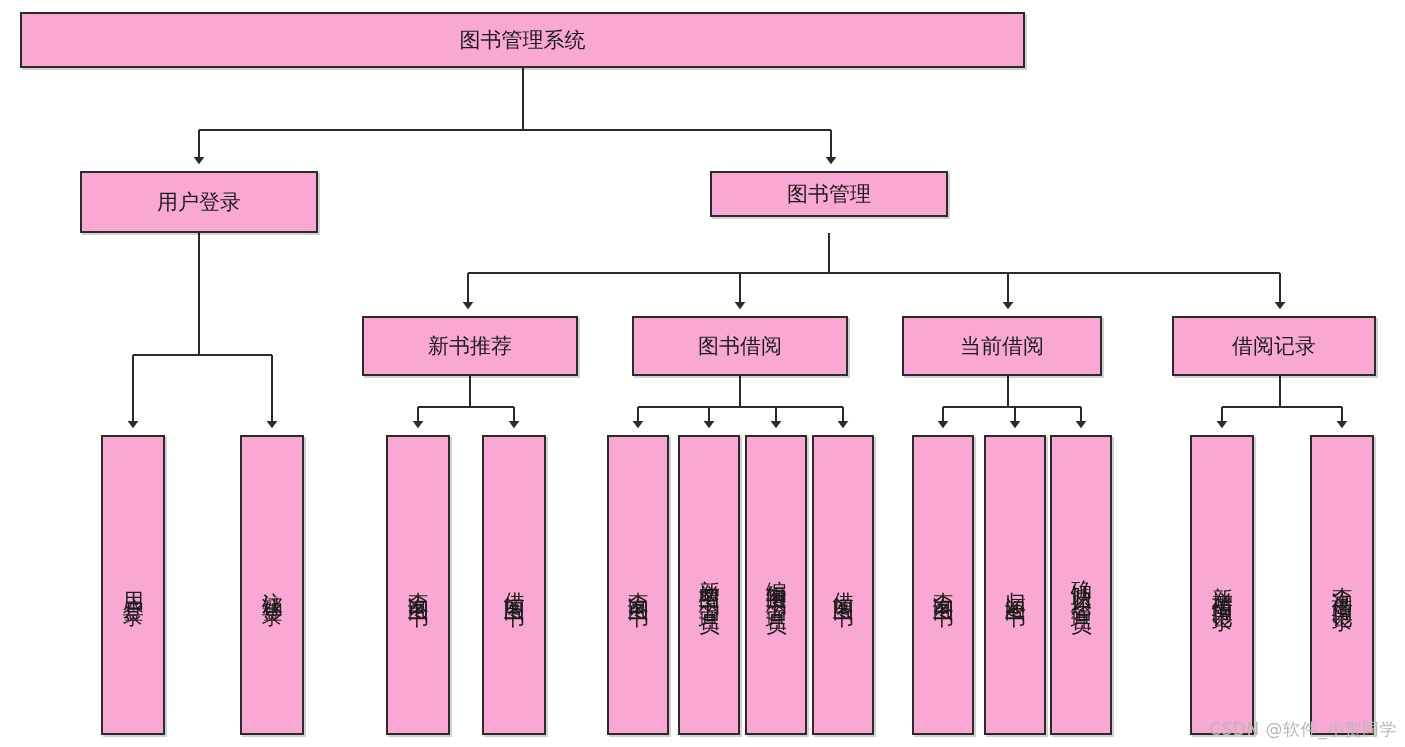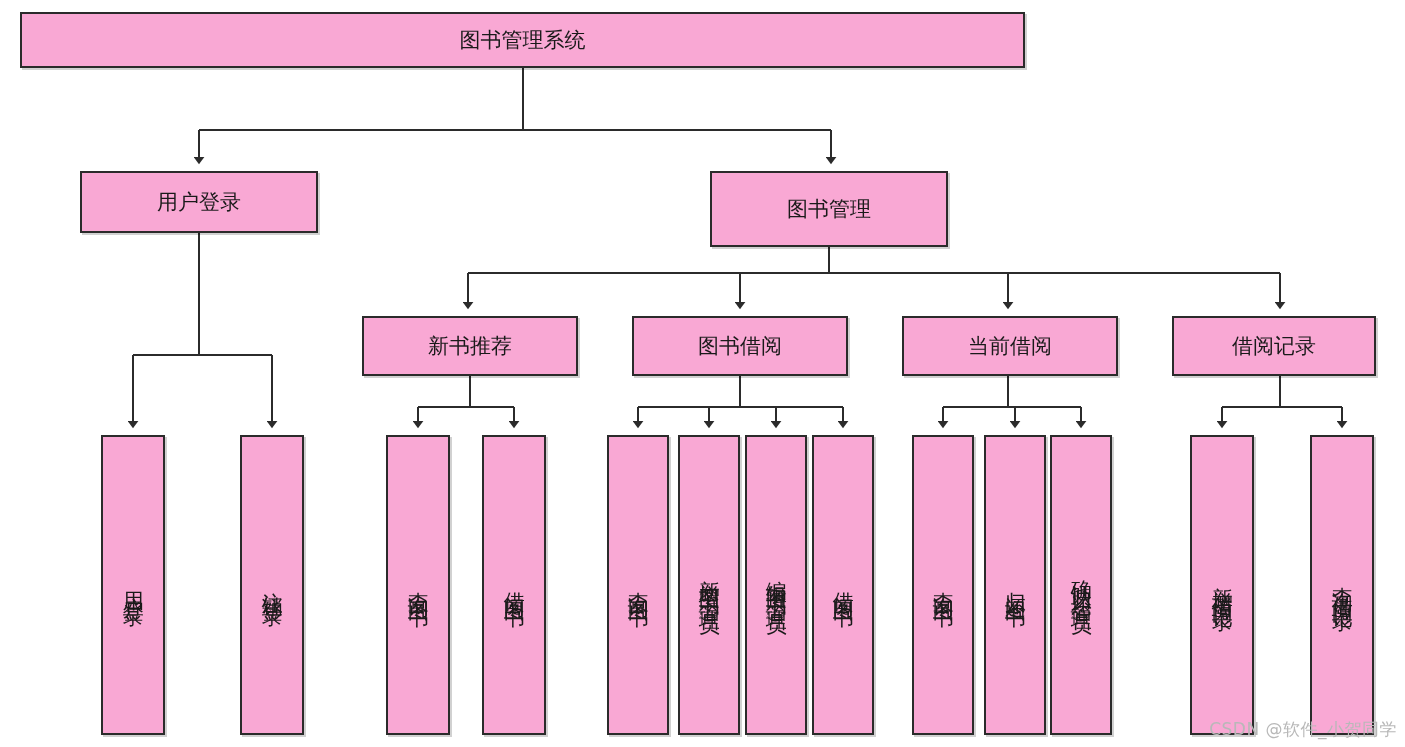--- a/index.html
+++ b/index.html
@@ -122,31 +122,31 @@
     </g>
   </svg>
 
   <div class="node horiz" style="left: 20px; top: 12px; width: 1005px; height: 56px;">
     <span class="node-label">图书管理系统</span>
   </div>
 
   <div class="node horiz" style="left: 80px; top: 171px; width: 238px; height: 62px;">
     <span class="node-label">用户登录</span>
   </div>
-  <div class="node horiz" style="left: 710px; top: 171px; width: 238px; height: 76px;">
+  <div class="node horiz" style="left: 710px; top: 171px; width: 238px; height: 46px;">
     <span class="node-label">图书管理</span>
   </div>
 
   <div class="node horiz" style="left: 362px; top: 316px; width: 216px; height: 60px;">
     <span class="node-label">新书推荐</span>
   </div>
   <div class="node horiz" style="left: 632px; top: 316px; width: 216px; height: 60px;">
     <span class="node-label">图书借阅</span>
   </div>
-  <div class="node horiz" style="left: 902px; top: 316px; width: 216px; height: 60px;">
+  <div class="node horiz" style="left: 902px; top: 316px; width: 200px; height: 60px;">
     <span class="node-label">当前借阅</span>
   </div>
   <div class="node horiz" style="left: 1172px; top: 316px; width: 204px; height: 60px;">
     <span class="node-label">借阅记录</span>
   </div>
 
   <div class="node vert" style="left: 101px; top: 435px; width: 64px; height: 300px;">
     <span class="node-label">用户登录</span>
   </div>
   <div class="node vert" style="left: 240px; top: 435px; width: 64px; height: 300px;">

